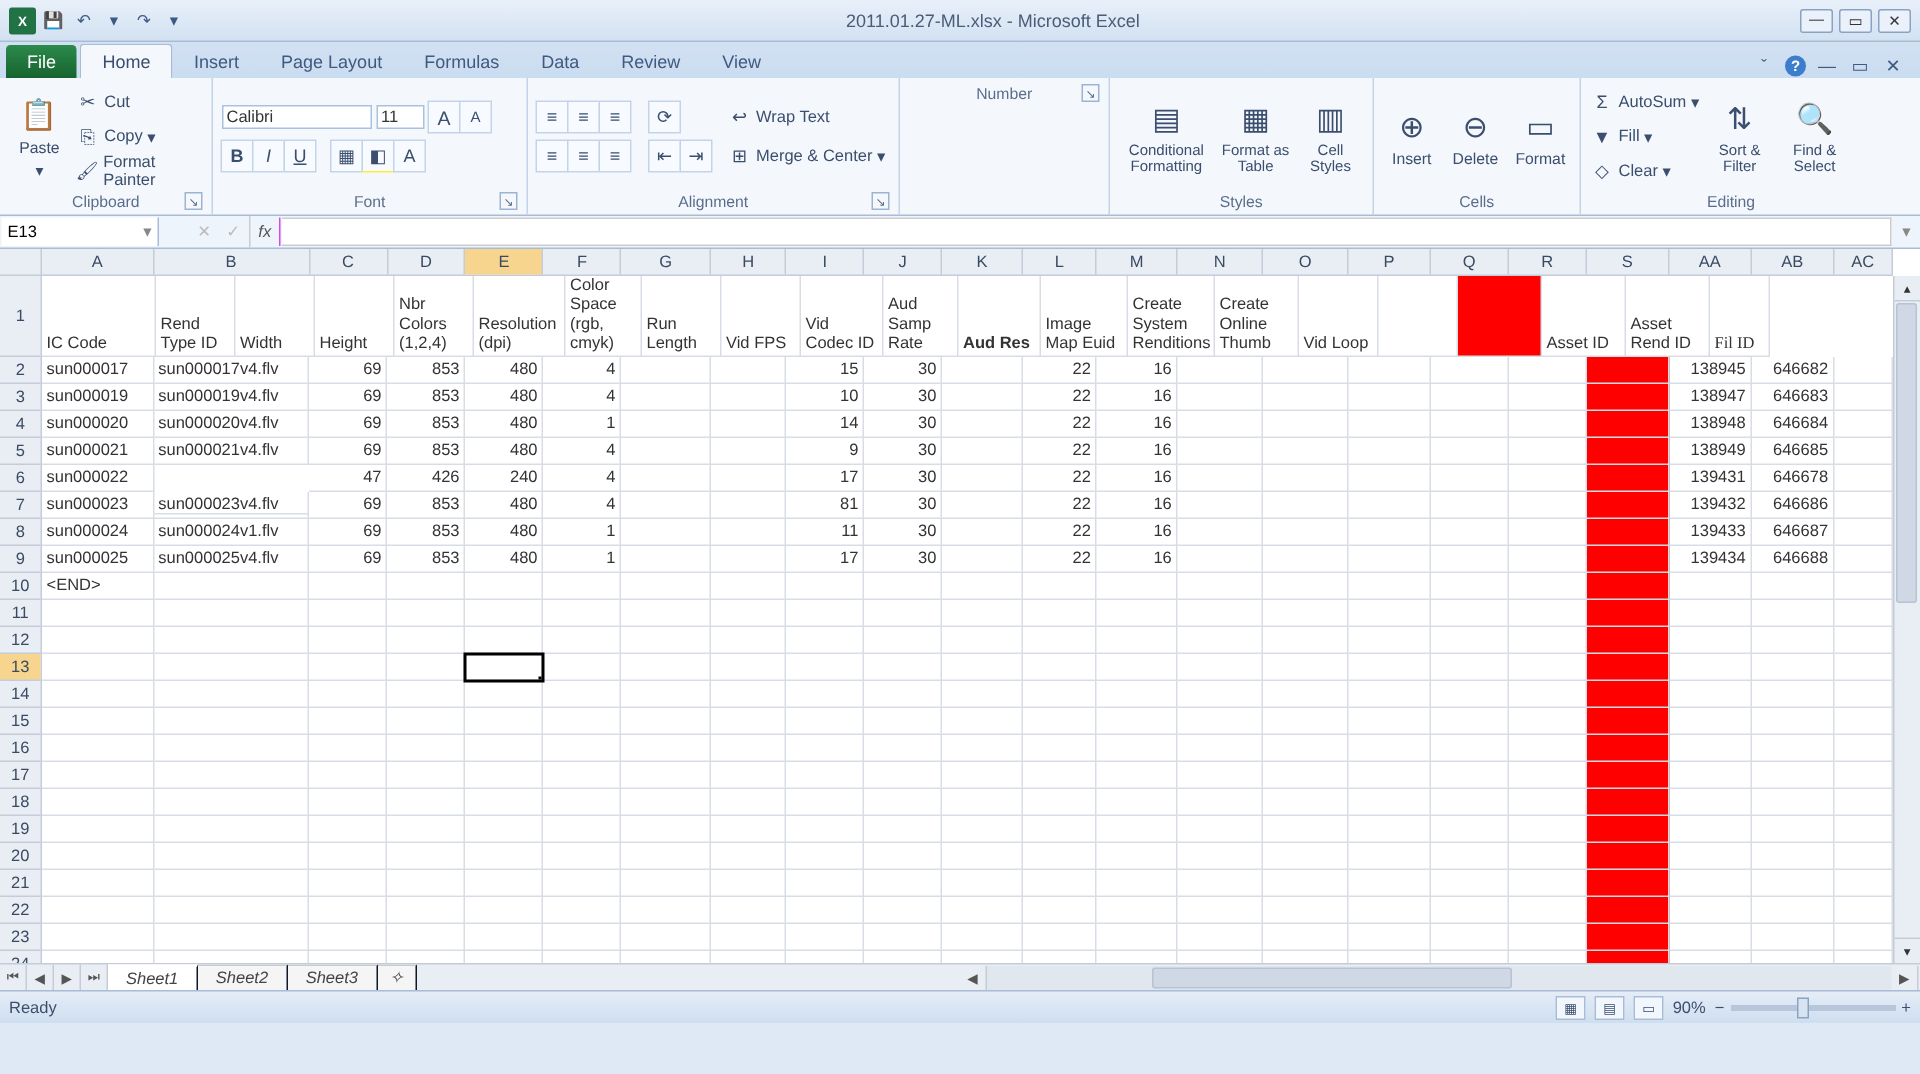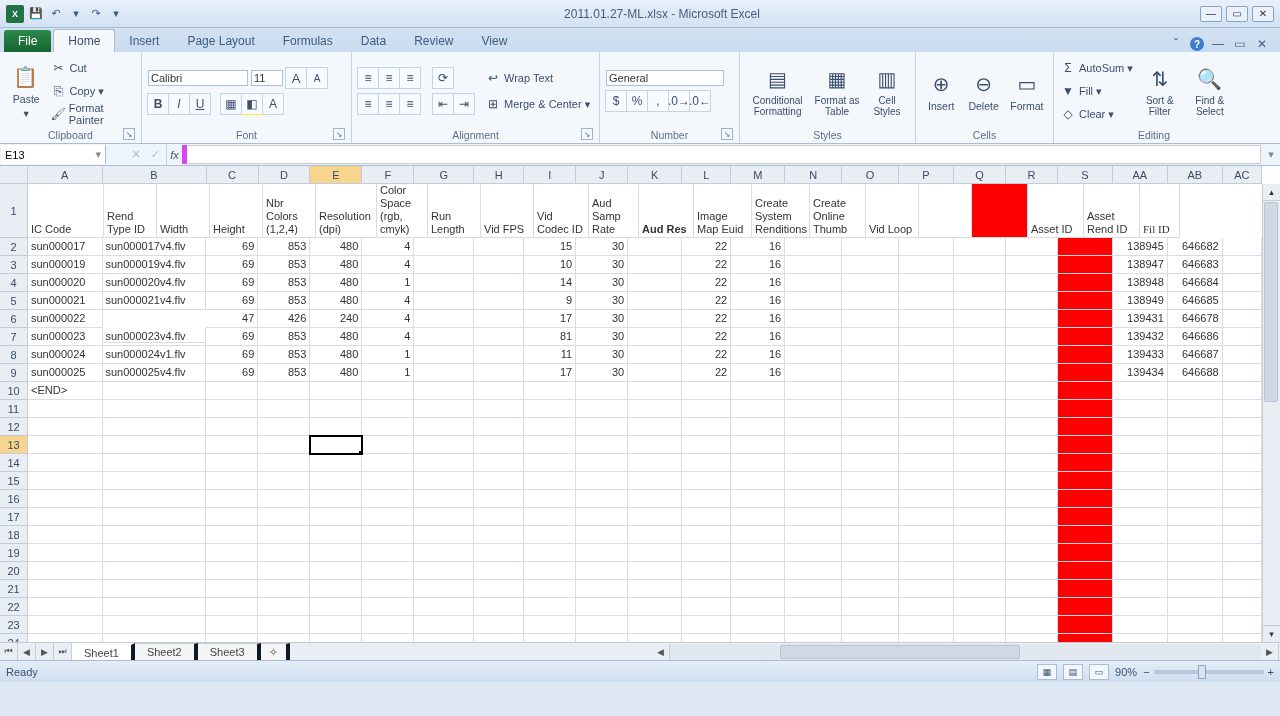--- a/index.html
+++ b/index.html
@@ -32,21 +32,21 @@
 .smallrow .ico { width:16px; height:16px; display:flex; align-items:center; justify-content:center; font-size:12px; }
 .col { display:flex; flex-direction:column; gap:1px; }
 select.ribbon, input.ribbon { border:1px solid #abc0db; font-size:11px; padding:1px 2px; background:white; color:#333; }
 .rtg { display:flex; }
 .rtg span { width:22px; height:22px; border:1px solid #c3d4e9; margin-left:-1px; display:flex; align-items:center; justify-content:center; font-size:12px; color:#3b4e6d; background:#f7fbff; }
 .colorline { border-bottom:3px solid #d33; }
 
 #fxbar { height:22px; background:#eef4fb; border-bottom:1px solid #a9bcd6; display:flex; align-items:stretch; }
 #namebox { width:105px; border-right:1px solid #a9bcd6; display:flex; align-items:center; padding:0 4px; background:white; margin:1px; font-size:11px; }
 #namebox input { border:none; width:70px; font-size:11px; outline:none; }
-#fxsym { width:20px; display:flex; align-items:center; justify-content:center; font-style:italic; color:#555; border-right:5px solid #d946ef; margin:1px 0; }
+#fxsym { width:20px; display:flex; align-items:center; justify-content:center; font-style:italic; color:#555; border-right:1px solid #d946ef; margin:1px 0; }
 #fxedit { flex:1; background:white; margin:1px; border:1px solid #ccc; border-left:none; }
 
 #gridwrap { position:relative; height:494px; background:white; overflow:hidden; }
 #corner { position:absolute; left:0; top:0; width:28px; height:18px; background:#e9eef5; border-right:1px solid #c5ccd7; border-bottom:1px solid #c5ccd7; }
 #colhdr { position:absolute; top:0; left:28px; right:18px; height:18px; display:flex; background:#e9eef5; border-bottom:1px solid #c5ccd7; }
 .ch { border-right:1px solid #c5ccd7; text-align:center; font-size:11px; color:#3a4a63; line-height:18px; }
 #rowhdr { position:absolute; top:18px; left:0; width:28px; bottom:18px; background:#e9eef5; border-right:1px solid #c5ccd7; }
 .rh { height:18px; border-bottom:1px solid #c5ccd7; text-align:center; font-size:11px; color:#3a4a63; line-height:18px; }
 .rh.tall { height:54px; line-height:54px; }
 .rh.sel { background:#f7d58e; }
@@ -56,21 +56,21 @@
 .cell { border-right:1px solid #d8dde5; border-bottom:1px solid #d8dde5; padding:0 3px; font-size:11px; line-height:17px; overflow:hidden; white-space:nowrap; }
 .row.tall .cell { display:flex; align-items:flex-end; white-space:normal; line-height:13px; padding-bottom:1px; }
 .cell.num { text-align:right; }
 .cell.red { background:#ff0000; }
 .selcell { outline:2px solid #000; outline-offset:-1px; position:relative; }
 .selcell::after { content:""; position:absolute; right:-3px; bottom:-3px; width:5px; height:5px; background:#000; }
 .ch.sel { background:#f7d58e; }
 #vscr { position:absolute; right:0; top:18px; width:18px; bottom:18px; background:#e9eef5; border-left:1px solid #c5ccd7; }
 #hscr { position:absolute; left:0; right:0; bottom:0; height:18px; background:#e9eef5; border-top:1px solid #c5ccd7; display:flex; align-items:center; }
 #hscr .navbtn { width:18px; height:17px; border-right:1px solid #c5ccd7; display:flex; align-items:center; justify-content:center; font-size:9px; color:#555; }
-.sheet { padding:0 12px; height:17px; line-height:17px; border-right:4px solid #0f172a; background:#f5f5f5; font-size:11px; color:#444; border-top:1px solid #c5ccd7; }
+.sheet { padding:0 12px; height:17px; line-height:17px; border-right:1px solid #0f172a; background:#f5f5f5; font-size:11px; color:#444; border-top:1px solid #c5ccd7;font-style:italic; }
 .sheet.active { background:white; border-top:2px solid white; font-weight:normal; }
 .sheet.ins { padding:0 8px; font-size:11px; }
 #hscr .track { flex:1; background:#e1e7ef; margin:0 1px; height:16px; position:relative; }
 #hscr .thumb { position:absolute; height:14px; top:1px; background:#cfd8e4; border:1px solid #b7c3d3; border-radius:2px; }
 #vscr .thumb { position:absolute; width:14px; left:1px; background:#cfd8e4; border:1px solid #b7c3d3; border-radius:2px; }
 #vscr .navv { height:17px; border-bottom:1px solid #c5ccd7; display:flex; align-items:center; justify-content:center; font-size:9px; }
 
 #status { height:22px; background:linear-gradient(#e5edf7,#cfdef0); border-top:1px solid #a9bcd6; display:flex; align-items:center; padding:0 6px; font-size:11px; color:#3b4e6d; }
 #status .right { margin-left:auto; display:flex; align-items:center; gap:6px; }
 .viewbtn { width:20px; height:16px; border:1px solid #a9bcd6; background:#f2f7fd; display:flex; align-items:center; justify-content:center; font-size:9px; }
@@ -209,34 +209,20 @@
             <span class="ico">⊞</span>
             <span>Merge &amp; Center</span>
             <span> ▾</span>
           </div>
       </div>
     </div>
     <div class="lbl"><span>Alignment</span><span class="dlg">↘</span></div>
   </div>
 
   <div class="grp" style="width:140px">
-    <div class="body">
-      <div class="col" style="gap:4px">
-        <input class="ribbon" style="width: 118px;" value="General">
-        <div class="smallrow">
-            <span class="rtg">
-          <span>$</span>
-          <span>%</span>
-          <span>,</span>
-          <span>.0→</span>
-          <span>.0←</span>
-        </span>
-          </div>
-      </div>
-    </div>
     <div class="lbl"><span>Number</span><span class="dlg">↘</span></div>
   </div>
 
   <div class="grp" style="width:176px">
     <div class="body">
       <div class="bigbtn" style="width:66px">
           <span class="ico">▤</span>
           <span style="font-size:10px;line-height:11px;text-align:center">Conditional Formatting</span>
         </div>
       <div class="bigbtn" style="width:50px">

